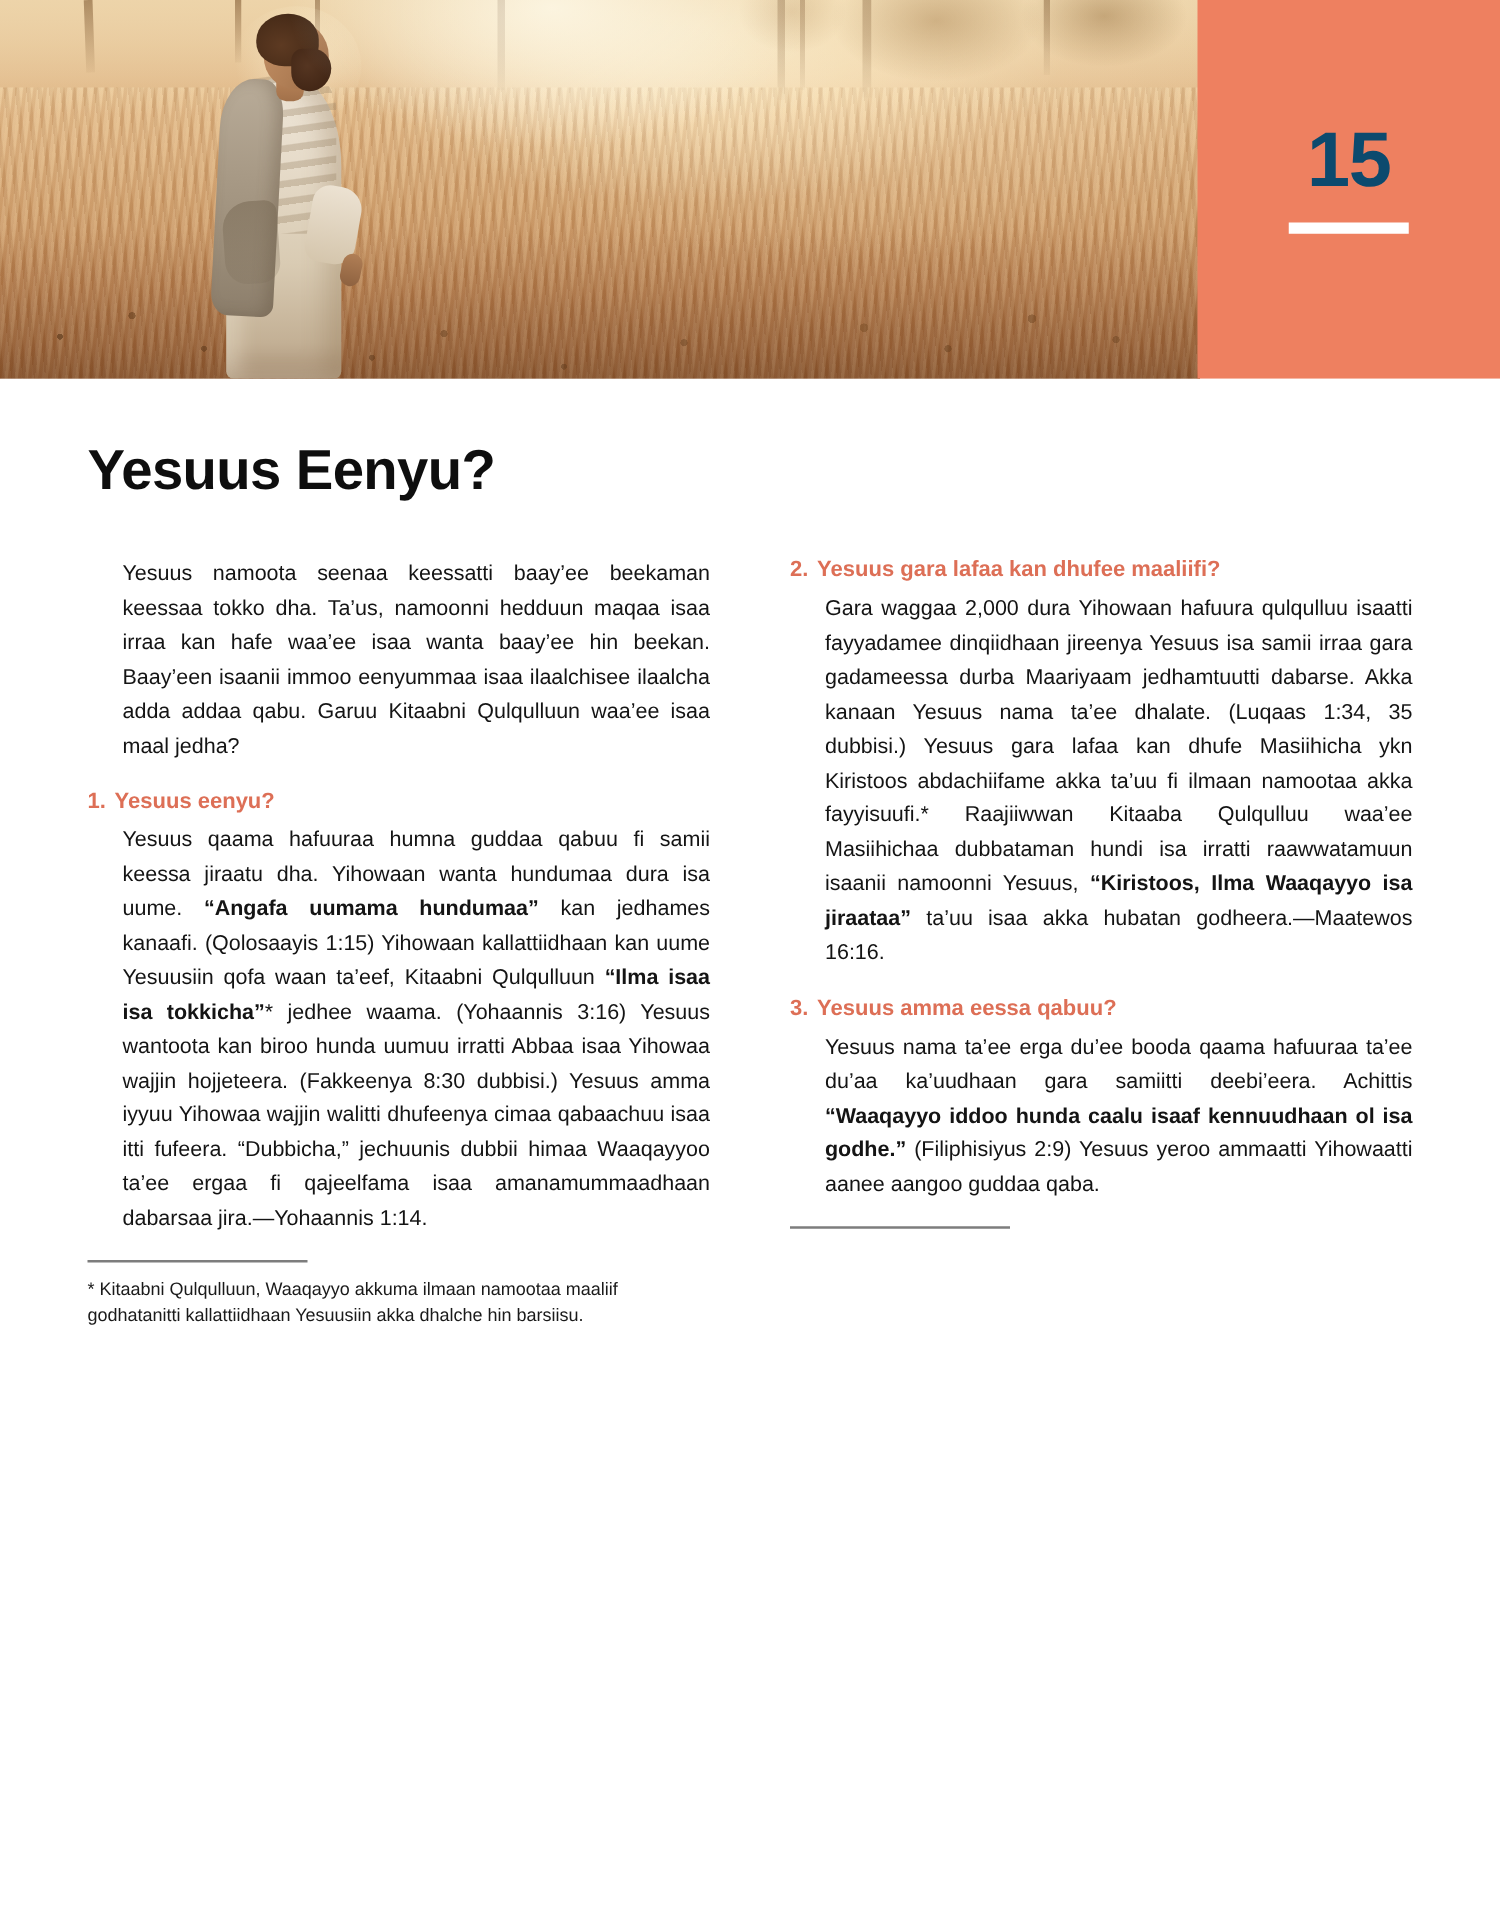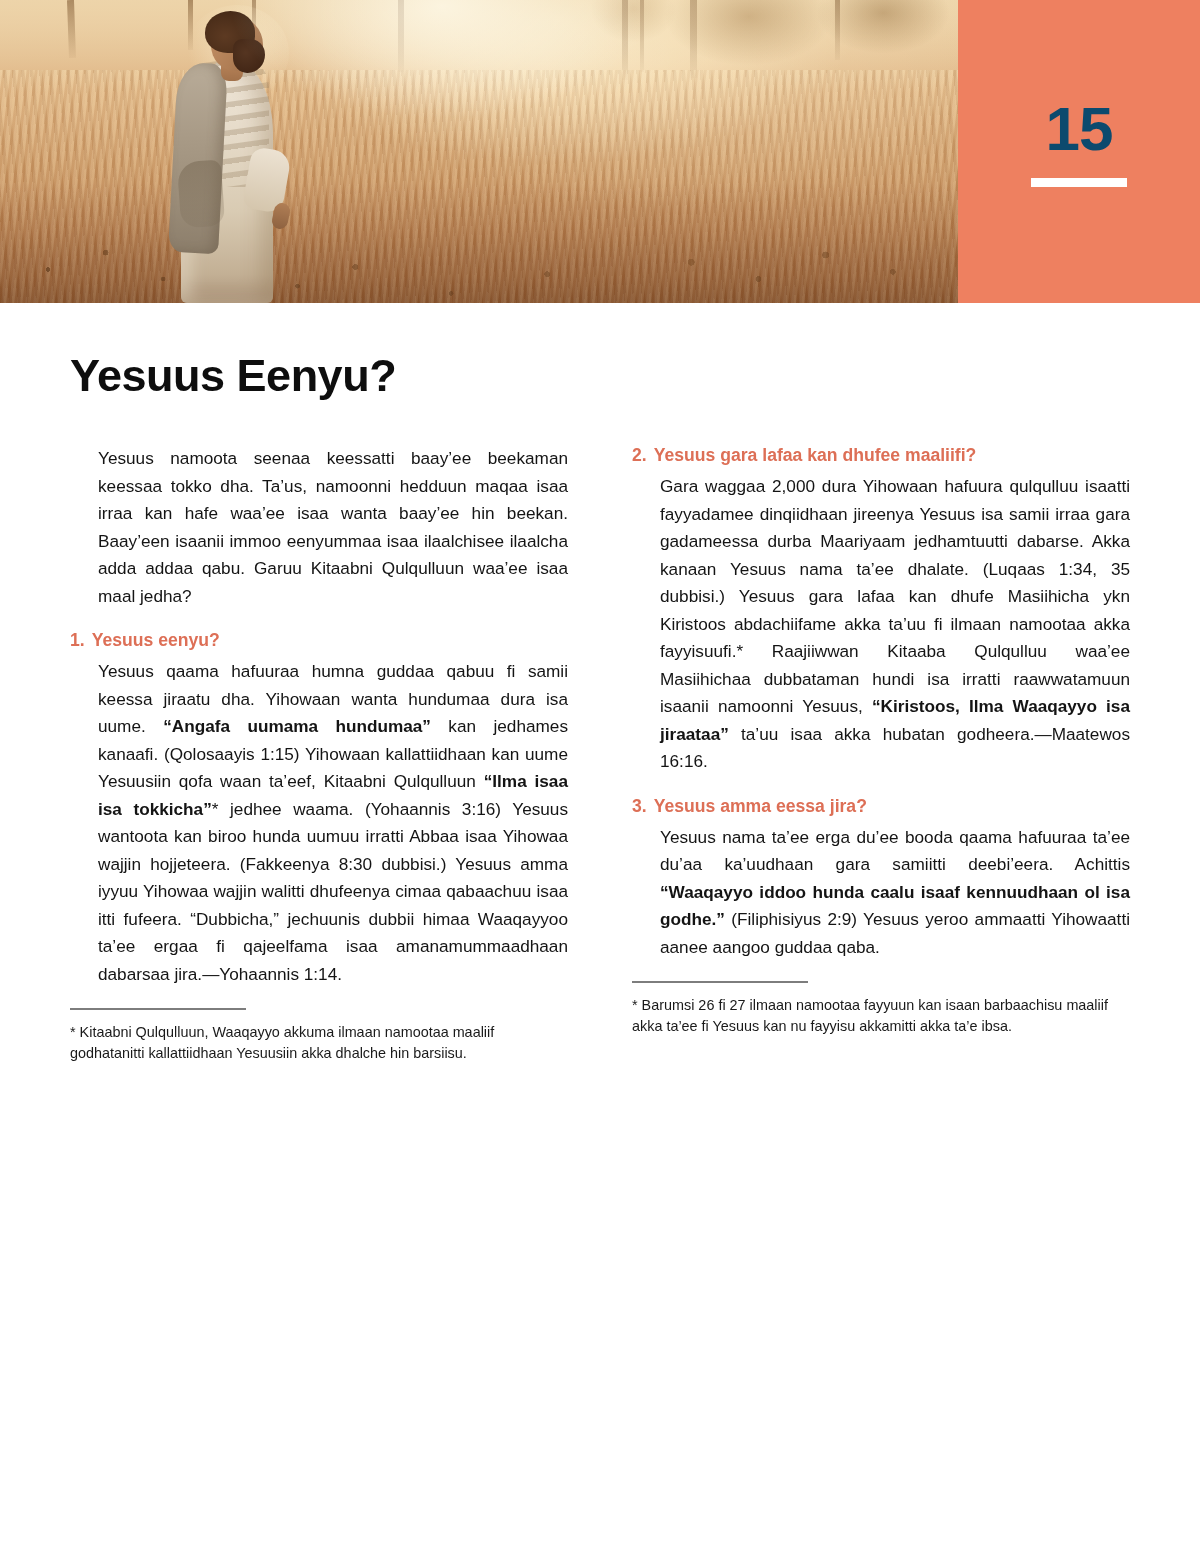--- a/index.html
+++ b/index.html
@@ -344,24 +344,23 @@
       <div class="section-head">
         <span class="num">2.</span>
         <span>Yesuus gara lafaa kan dhufee maaliifi?</span>
       </div>
       <p class="body-p section-body"><span>Gara waggaa 2,000 dura Yihowaan hafuura qulqulluu isaatti fayyadamee dinqiidhaan jireenya Yesuus isa samii irraa gara gadameessa durba Maariyaam jedhamtuutti dabarse. Akka kanaan Yesuus nama ta’ee dhalate. (Luqaas 1:34, 35 dubbisi.) Yesuus gara lafaa kan dhufe Masiihicha ykn Kiristoos abdachiifame akka ta’uu fi ilmaan namootaa akka fayyisuufi.* Raajiiwwan Kitaaba Qulqulluu waa’ee Masiihichaa dubbataman hundi isa irratti raawwatamuun isaanii namoonni Yesuus, </span><b>“Kiristoos, Ilma Waaqayyo isa jiraataa”</b><span> ta’uu isaa akka hubatan godheera.—Maatewos 16:16.</span></p>
     </div>
 
     <div>
       <div class="section-head">
         <span class="num">3.</span>
-        <span>Yesuus amma eessa jira?</span>
+        <span>Yesuus amma eessa qabuu?</span>
       </div>
       <p class="body-p section-body"><span>Yesuus nama ta’ee erga du’ee booda qaama hafuuraa ta’ee du’aa ka’uudhaan gara samiitti deebi’eera. Achittis </span><b>“Waaqayyo iddoo hunda caalu isaaf kennuudhaan ol isa godhe.”</b><span> (Filiphisiyus 2:9) Yesuus yeroo ammaatti Yihowaatti aanee aangoo guddaa qaba.</span></p>
     </div>
 
     <div class="footnote-block">
       <div class="footnote-rule"></div>
-      <p class="footnote">* Barumsi 26 fi 27 ilmaan namootaa fayyuun kan isaan barbaachisu maaliif akka ta’ee fi Yesuus kan nu fayyisu akkamitti akka ta’e ibsa.</p>
     </div>
   </div>
 
 </div>
 
 </body></html>

